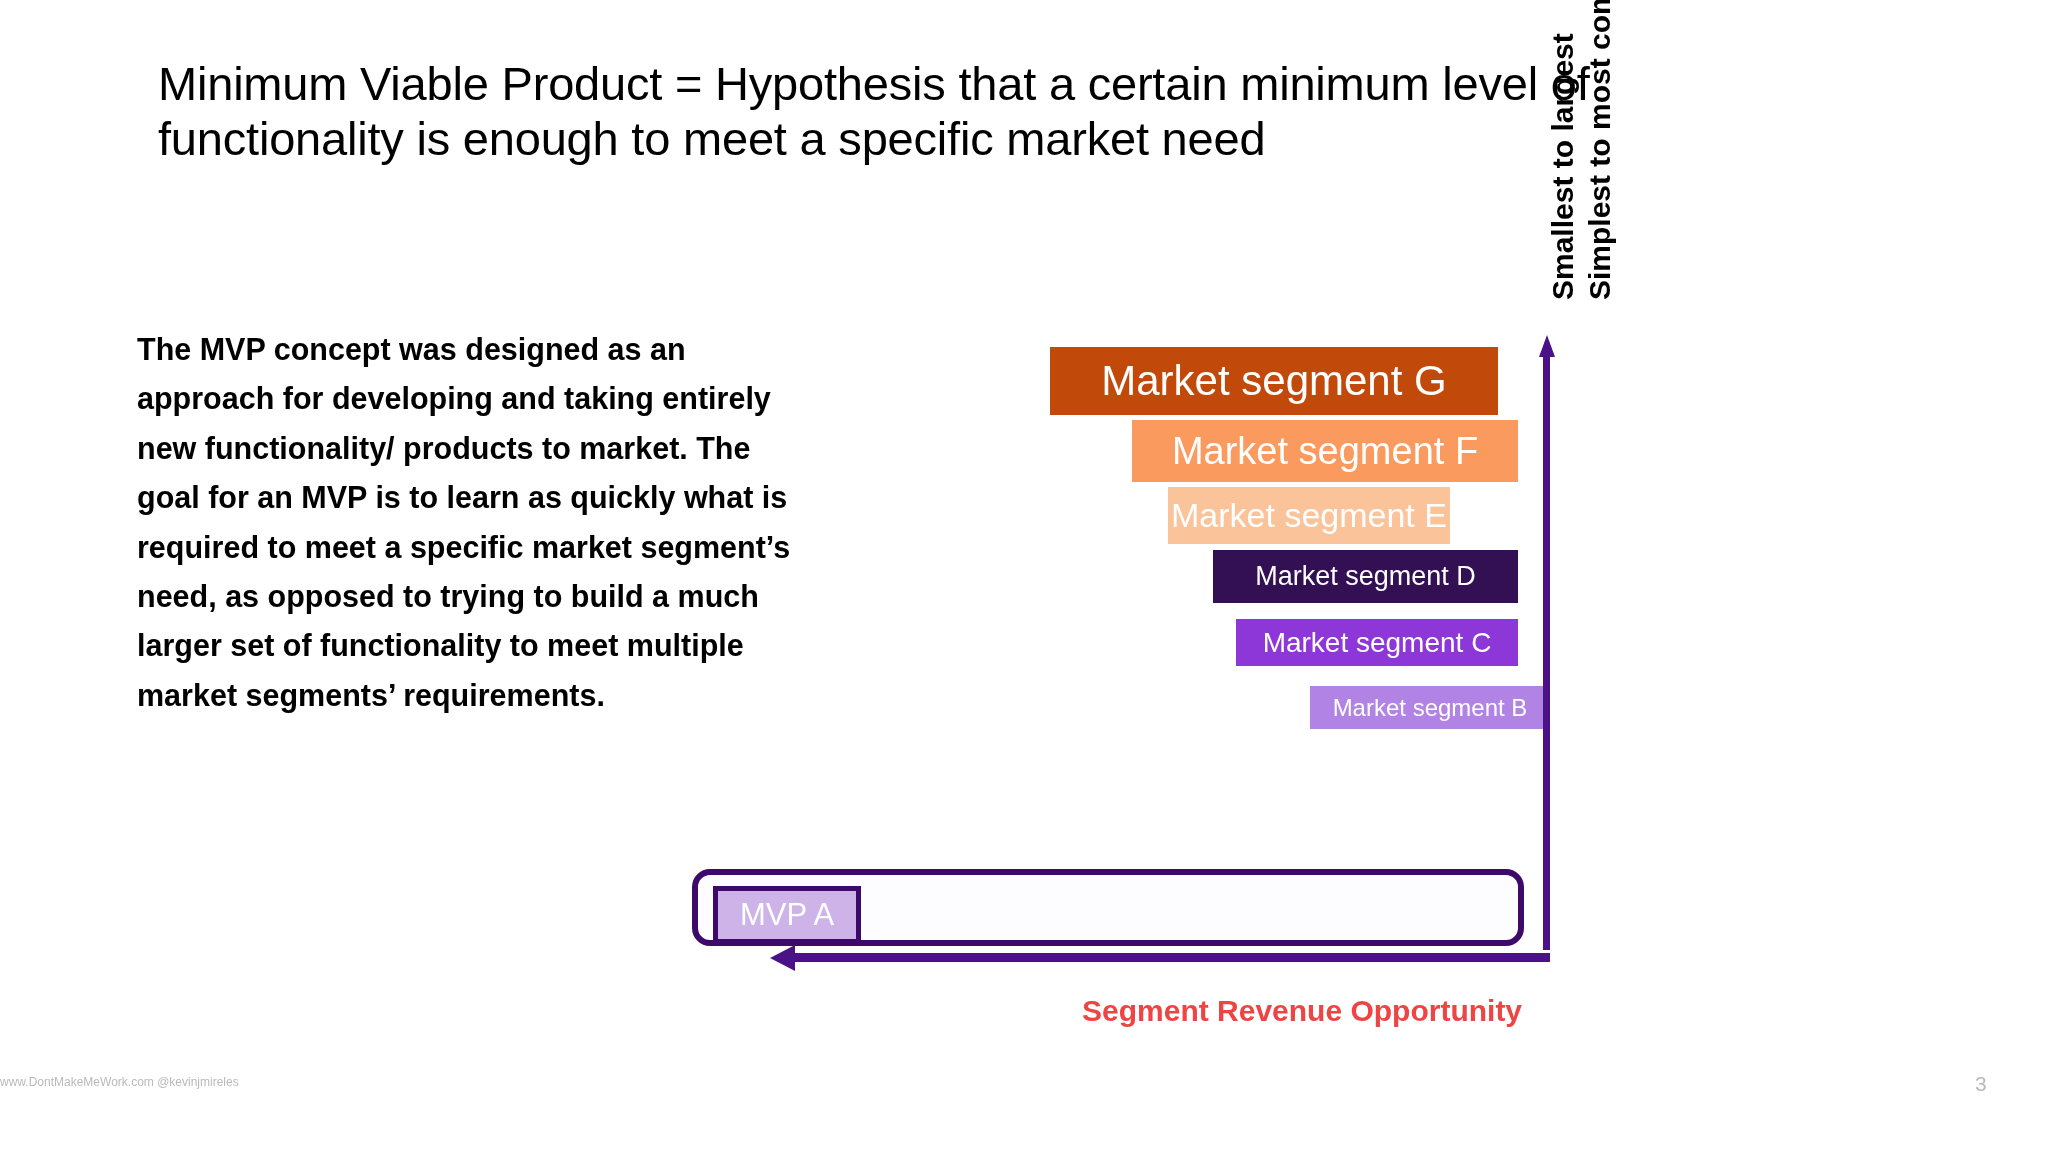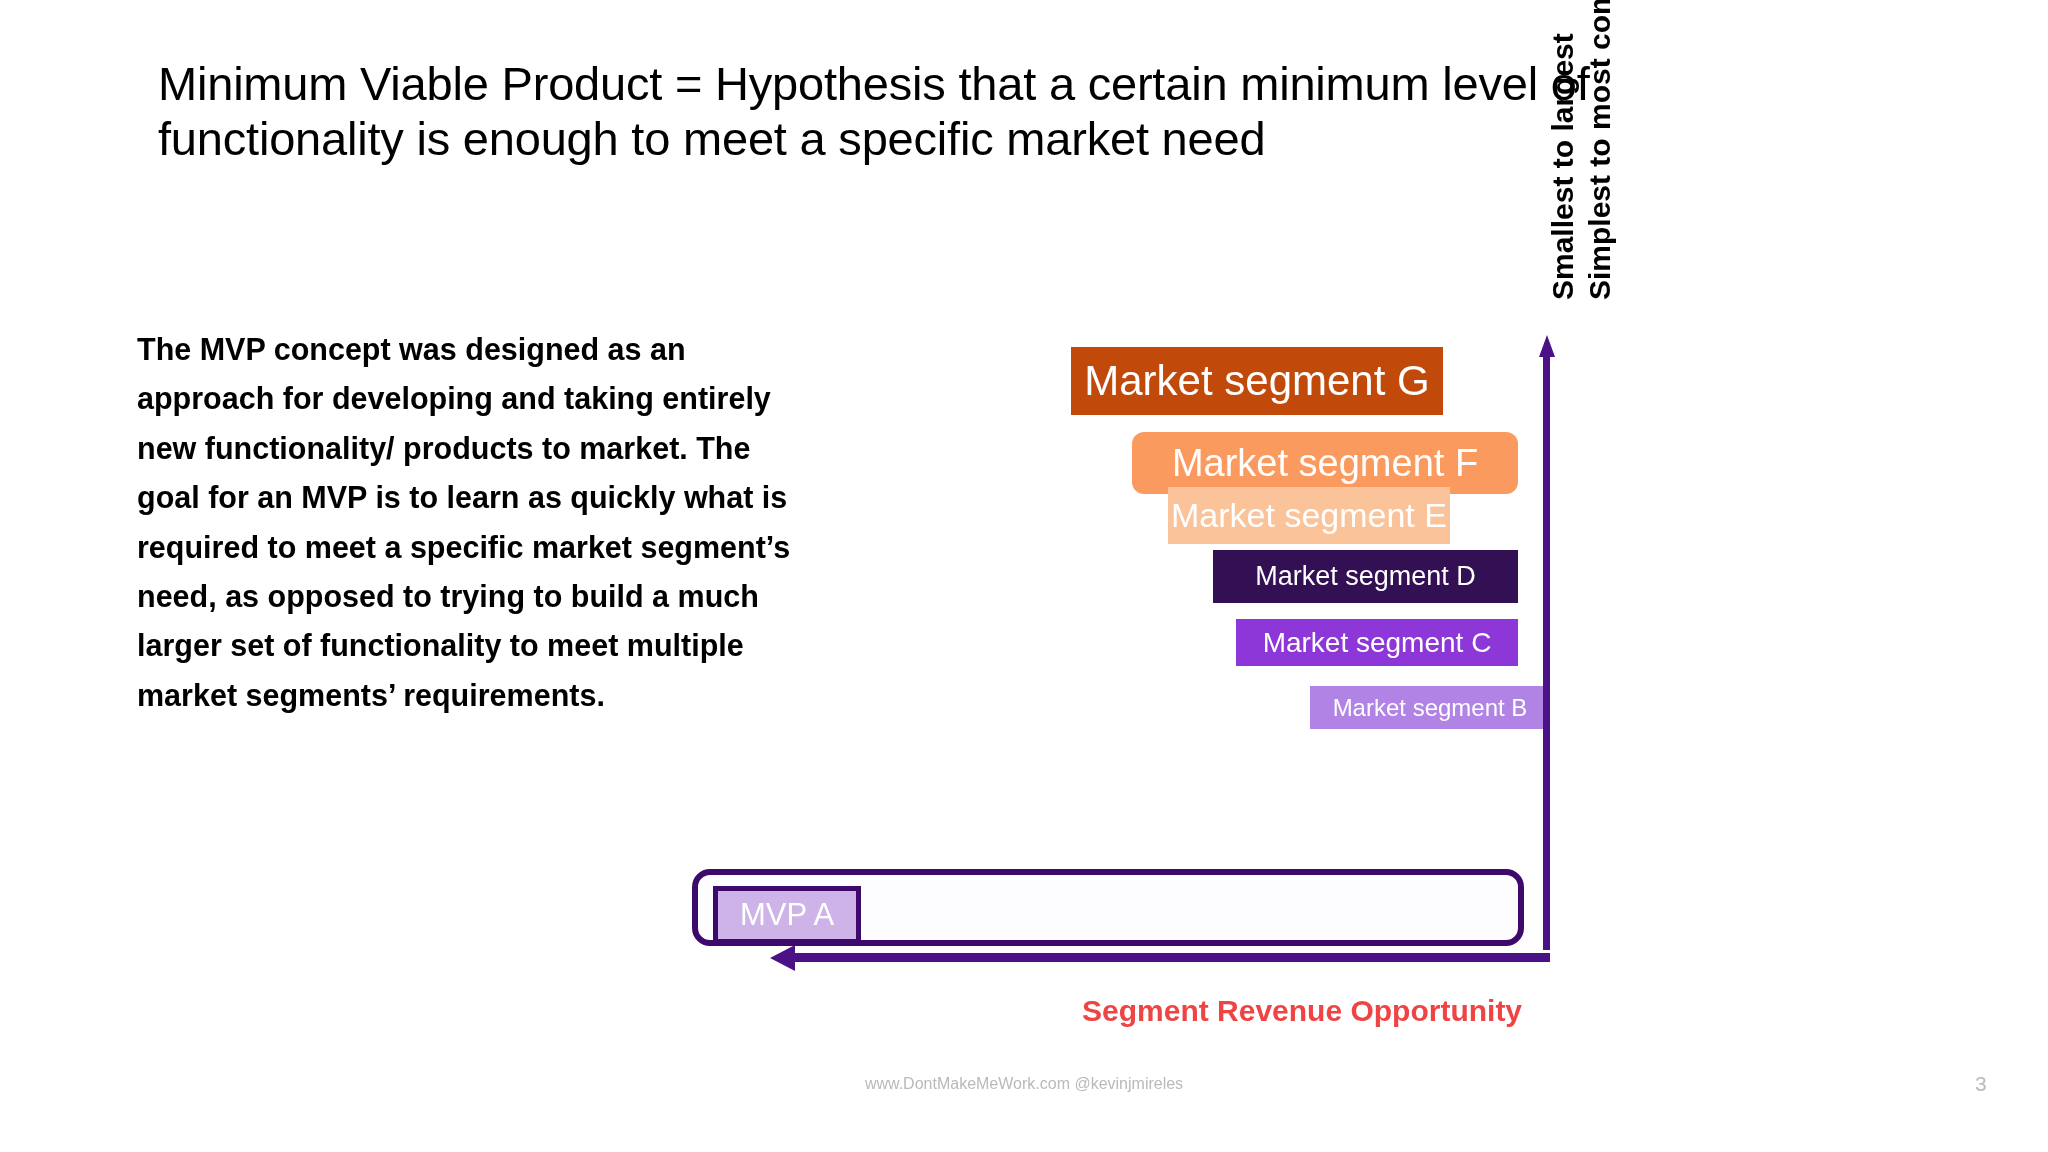--- a/index.html
+++ b/index.html
@@ -175,48 +175,47 @@
     font-size: 31px;
     white-space: nowrap;
   }
 
   
   #footer-credit {
     position: absolute;
     left: 0;
     top: 1075px;
     width: 2048px;
-    text-align: center;
-    font-family: "Liberation Sans", sans-serif;
-    font-size: 16px;
+    font-family: "Liberation Sans", sans-serif;
+    font-size: 12px;
     color: #B9B9BE;
   }
   #page-number {
     position: absolute;
     left: 1975px;
     top: 1072px;
     font-family: "Liberation Sans", sans-serif;
     font-size: 21px;
     color: #B9B9BE;
   }
 </style>
 </head>
 <body>
 
 <div id="slide-title">Minimum Viable Product = Hypothesis that a certain minimum level of functionality is enough to meet a specific market need</div>
 
 <div id="body-paragraph">The MVP concept was designed as an approach for developing and taking entirely new functionality/ products to market. The goal for an MVP is to learn as quickly what is required to meet a specific market segment’s need, as opposed to trying to build a much larger set of functionality to meet multiple market segments’ requirements.</div>
 
 <div id="chart">
 
-  <div class="bar" style="left:411px; top:22px; width:372px; height:68px; background:#C1490A; font-size:42px;">
+  <div class="bar" style="left:390px; top:22px; width:448px; height:68px; background:#C1490A; font-size:42px;">
     <span>Market segment G</span>
   </div>
 
-  <div class="bar" style="left:472px; top:107px; width:386px; height:62px; background:#FA9A5E; font-size:38px;border-radius:12px;">
+  <div class="bar" style="left:472px; top:95px; width:386px; height:62px; background:#FA9A5E; font-size:38px;">
     <span>Market segment F</span>
   </div>
 
   <div class="bar" style="left:508px; top:162px; width:282px; height:57px; background:#FBC39A; font-size:34px;">
     <span>Market segment E</span>
   </div>
 
   <div class="bar" style="left:553px; top:225px; width:305px; height:53px; background:#331053; font-size:27px;">
     <span>Market segment D</span>
   </div>

